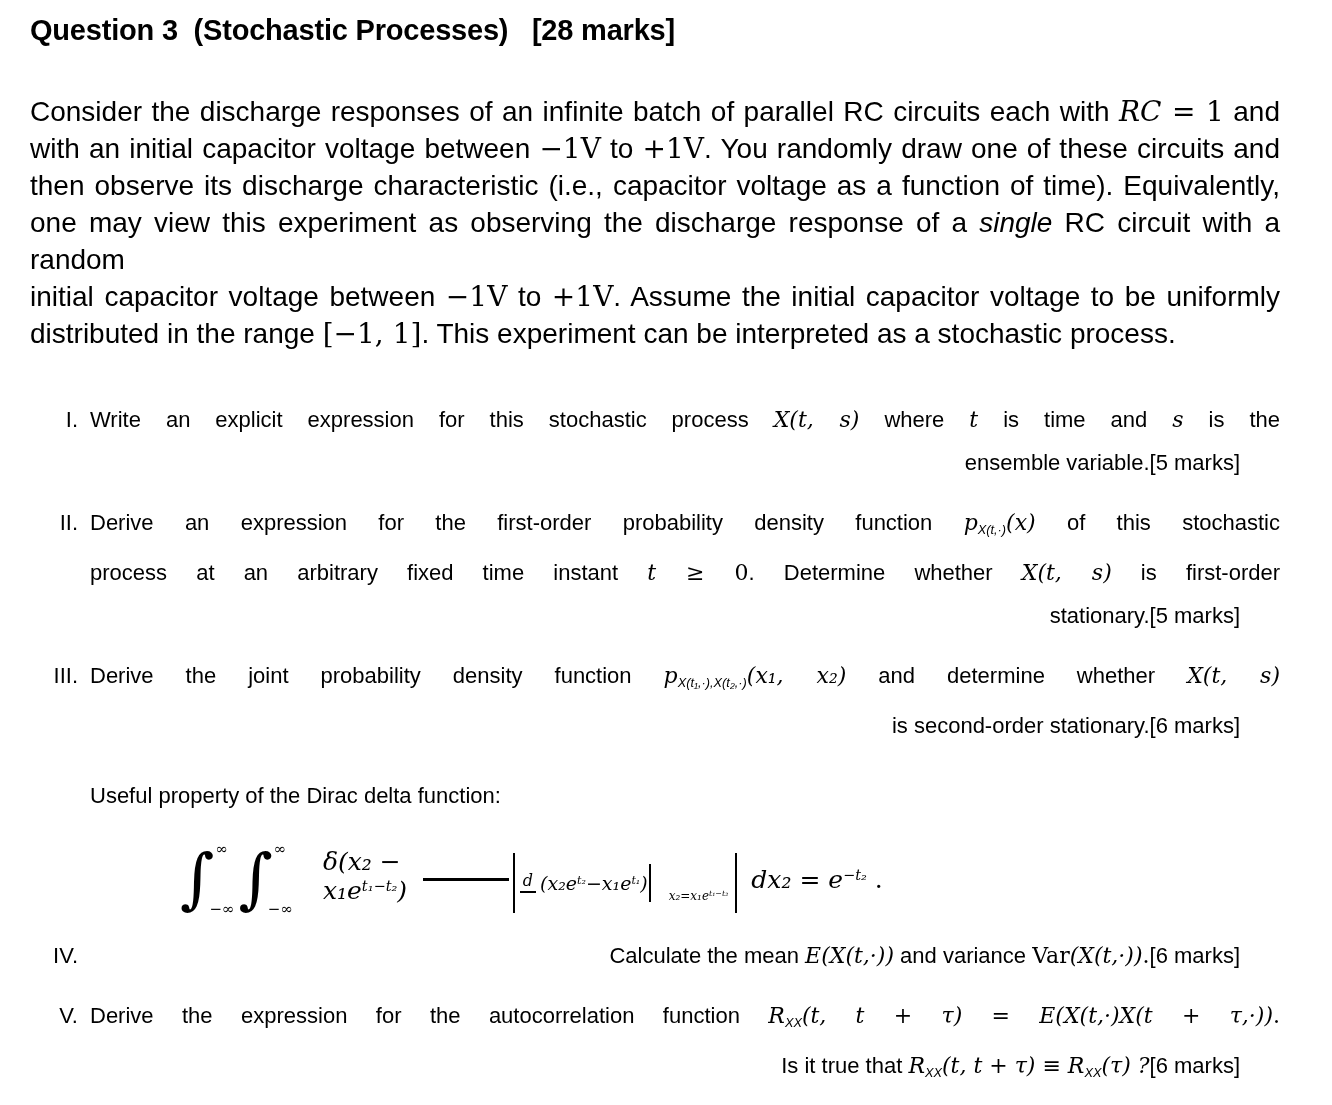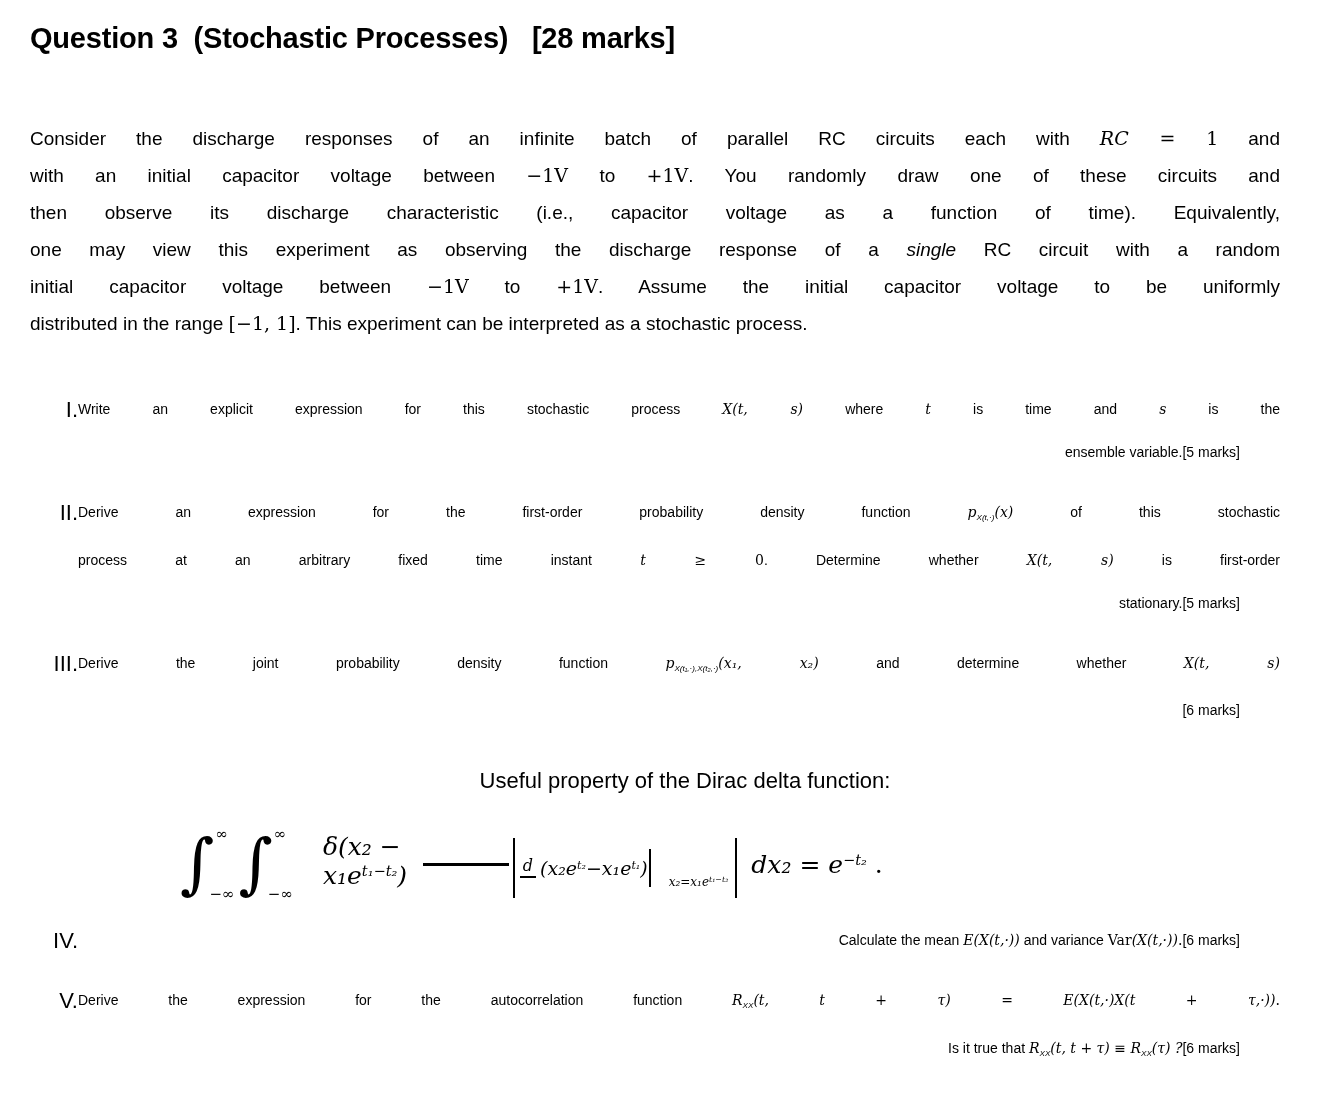--- a/index.html
+++ b/index.html
@@ -5,45 +5,44 @@
   html,body{margin:0;padding:0;background:#ffffff;}
   body{
     width:1332px;height:1105px;overflow:hidden;color:#000;
     font-family:"Liberation Sans",sans-serif;
   }
   .page{padding:12px 52px 0 30px;}
 
   .title{
     font-size:29px;font-weight:700;line-height:36px;white-space:pre-wrap;
     letter-spacing:-0.2px;
-    margin-top:8px;
   }
 
-  .intro{margin-top:64px;font-size:19px;line-height:37px;}
+  .intro{margin-top:45px;font-size:28px;line-height:37px;}
   .para-body{text-align:justify;text-align-last:justify;}
   .para-last{text-align:left;}
 
   
   .run-n{}
   .run-i{font-style:italic;}
   .run-m{font-family:"DejaVu Serif",serif;font-style:italic;}
   .run-mn{font-family:"DejaVu Serif",serif;font-style:normal;}
   .run-sub{font-family:Liberation Sans, sans-serif;font-style:italic;font-size:0.58em;vertical-align:-0.32em;}
   .run-sup{font-family:"DejaVu Serif",serif;font-style:italic;font-size:0.58em;vertical-align:0.55em;}
 
   .items-upper{margin-top:46px;}
   .items-lower{margin-top:16px;}
   .item{display:flex;margin-bottom:17px;}
   .item-numeral{flex:none;width:48px;text-align:right;font-size:22px;line-height:43px;}
-  .item-body{flex:1;margin-left:0;font-size:14px;line-height:43px;}
+  .item-body{flex:1;margin-left:12px;font-size:22px;line-height:43px;}
   .item-flow{text-align:justify;text-align-last:justify;}
   .item-last{display:flex;justify-content:flex-end;align-items:baseline;}
   .item-marks{margin-right:40px;flex:none;}
 
-  .dirac-note{margin:30px 0 0 60px;font-size:22px;line-height:37px;text-align:center;}
+  .dirac-note{margin:30px 0 0 60px;font-size:22px;line-height:37px;}
 
   .formula{
     margin:26px 0 0 150px;display:flex;align-items:center;
     font-family:"DejaVu Serif",serif;font-style:italic;font-size:25px;
   }
   .bigint{display:inline-flex;align-items:center;margin-right:4px;}
   .int-glyph{font-style:normal;font-size:66px;line-height:0.95;}
   .limcol{display:inline-flex;flex-direction:column;justify-content:space-between;height:78px;font-style:normal;font-size:15px;margin-left:1px;}
   .lim-top{align-self:flex-start;}
   .lim-bot{align-self:flex-start;margin-left:-6px;}
@@ -98,20 +97,21 @@
         <span class="item-marks">[5 marks]</span>
       </div>
     </div>
   </div>
 
   <div class="item">
     <div class="item-numeral">III.</div>
     <div class="item-body">
       <div class="item-flow"><span class="run-n">Derive the joint probability density function </span><span class="run-m">p</span><span class="run-sub">X(t₁,·),X(t₂,·)</span><span class="run-m">(x₁, x₂)</span><span class="run-n"> and determine whether </span><span class="run-m">X(t, s)</span></div>
       <div class="item-last">
+        <span class="item-last-text"><span class="run-n">is second-order stationary.</span></span>
         <span class="item-marks">[6 marks]</span>
       </div>
     </div>
   </div>
 </div>
 
   <div class="dirac-note">Useful property of the Dirac delta function:</div>
 
   <div class="formula">
     <span class="bigint">

